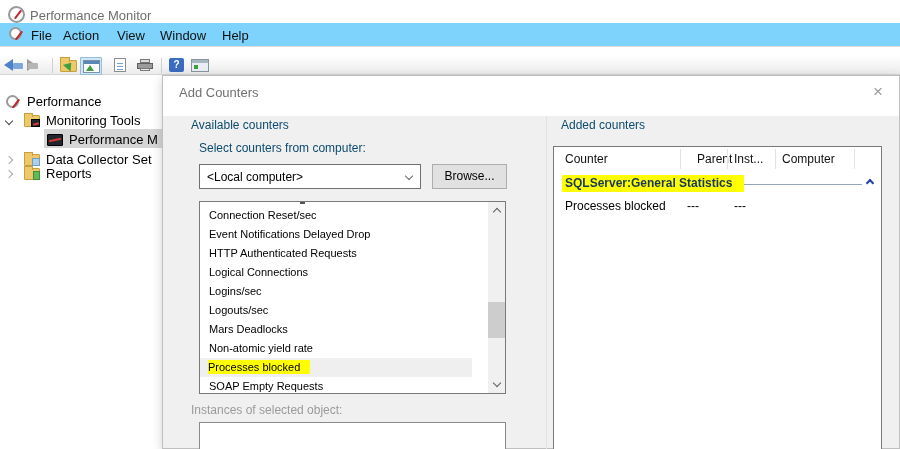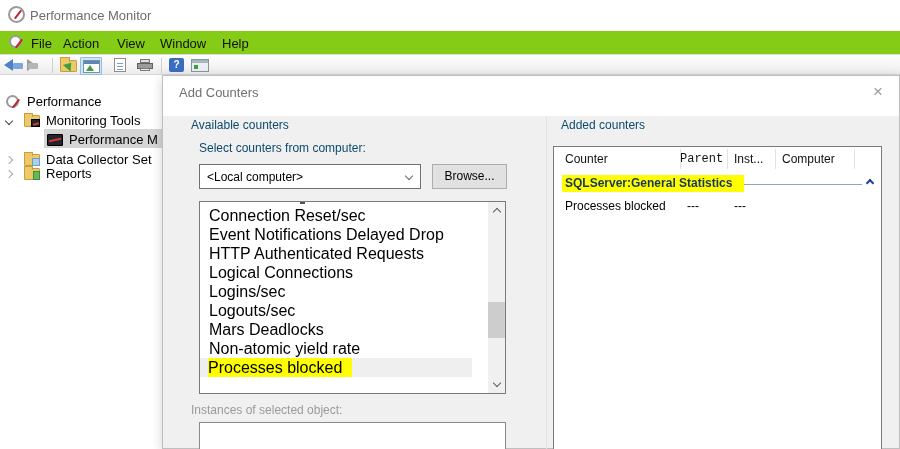--- a/index.html
+++ b/index.html
@@ -5,21 +5,21 @@
   * { margin:0; padding:0; box-sizing:border-box; }
   html,body { width:900px; height:449px; overflow:hidden; background:#fff;
     font-family:"Liberation Sans","DejaVu Sans",sans-serif; font-size:12px; color:#000; }
 
   
   #titlebar { position:absolute; left:0; top:0; width:900px; height:30px; background:#fff; }
   #titlebar .title { position:absolute; left:30px; top:8px; font-size:13px; color:#6d6d6d; }
   .perf-icon { position:absolute; width:17px; height:17px; border:2px solid #9a9a9a; border-radius:50%; background:#fff; }
   .perf-icon::after { content:""; position:absolute; left:7px; top:1px; width:2px; height:11px; background:#c0272c; transform:rotate(38deg); border-radius:1px; }
 
-  #menubar { position:absolute; left:0; top:31px; width:900px; height:24px; background:#84cc16; border-bottom:1px solid #dcdcdc; }
+  #menubar { position:absolute; left:0; top:23px; width:900px; height:24px; background:#7dd3fc; border-bottom:1px solid #dcdcdc; }
   .menu-item { position:absolute; top:5px; font-size:13px; color:#111; }
 
   #toolbar { position:absolute; left:0; top:56px; width:900px; height:19px;
     background:linear-gradient(#fefefe,#ececec); border-bottom:1px solid #d6d6d6; }
   .tsep { position:absolute; top:2px; width:1px; height:15px; background:#d0d0d0; }
 
   
   .arrow { position:absolute; top:3px; width:20px; height:13px; }
   .arrow .head { position:absolute; left:0; top:0; width:0; height:0; border-top:6.5px solid transparent; border-bottom:6.5px solid transparent; }
   .arrow .tail { position:absolute; top:3.5px; width:10px; height:6px; border-radius:1px; }
@@ -79,21 +79,21 @@
   .section-label { position:absolute; font-size:12px; color:#0c4a6e; }
   .divider-v { position:absolute; left:383px; top:40px; width:1px; height:333px; background:#e2e2e2; }
 
   #combo { position:absolute; left:36px; top:88px; width:222px; height:25px; background:#fff; border:1px solid #707070;padding-left:48px; }
   #combo .val { position:absolute; left:7px; top:5px; font-size:12px; }
   #combo .cchev { position:absolute; right:8px; top:8px; width:6px; height:6px; border-right:1.2px solid #6a6a6a; border-bottom:1.2px solid #6a6a6a; transform:rotate(45deg); }
 
   #browse-btn { position:absolute; left:269px; top:88px; width:75px; height:25px; background:#e1e1e1; border:1px solid #adadad; font-size:12px; text-align:center; line-height:23px; }
 
   #counter-list { position:absolute; left:36px; top:125px; width:307px; height:193px; background:#fff; border:1px solid #7a7a7a; overflow:hidden; }
-  .citem { position:absolute; left:0; width:272px; height:19px; line-height:19px; padding-left:9px; font-size:16px; white-space:nowrap; }
+  .citem { position:absolute; left:0; width:272px; height:19px; line-height:19px; padding-left:9px; font-size:11px; white-space:nowrap; }
   .citem.sel { background:#efefef; }
   .hl { background:#ffff00; padding:1px 10px 1px 0; margin-left:-1px; }
   .sliver { position:absolute; left:100px; top:0px; width:5px; height:2px; background:#555; }
 
   
   .sb { position:absolute; right:0; top:0; width:17px; height:100%; background:#f0f0f0; }
   .sb .btn { position:absolute; left:0; width:17px; height:17px; background:#f0f0f0; }
   .sb .btn .c { position:absolute; left:5.5px; width:6px; height:6px; border-right:1.3px solid #5e5e5e; border-bottom:1.3px solid #5e5e5e; }
   .sb .btn.up .c { top:7px; transform:rotate(-135deg); }
   .sb .btn.dn { bottom:0; }
@@ -228,40 +228,41 @@
     <span class="sliver"></span>
     <div class="citem" style="top:4px;">Connection Reset/sec</div>
     <div class="citem" style="top:23px;">Event Notifications Delayed Drop</div>
     <div class="citem" style="top:42px;">HTTP Authenticated Requests</div>
     <div class="citem" style="top:61px;">Logical Connections</div>
     <div class="citem" style="top:80px;">Logins/sec</div>
     <div class="citem" style="top:99px;">Logouts/sec</div>
     <div class="citem" style="top:118px;">Mars Deadlocks</div>
     <div class="citem" style="top:137px;">Non-atomic yield rate</div>
     <div class="citem sel" style="top:156px;"><span class="hl">Processes blocked</span></div>
+    <div class="citem" style="top:175px;">SOAP Empty Requests</div>
     <div class="sb">
       <span class="btn up">
           <span class="c"></span>
         </span>
       <span class="thumb" style="top:100px; height:36px;"></span>
       <span class="btn dn">
           <span class="c"></span>
         </span>
     </div>
   </div>
 
   <span id="instances-label">Instances of selected object:</span>
   <div id="instances-box"></div>
 
   <span class="section-label" style="left:398px; top:42px;">Added counters</span>
 
   <div id="added-list">
     <div class="hdr-row">
       <span class="hdr-cell" style="left:11px;">Counter</span>
-      <span class="hdr-cell" style="left:126px;font-family:Liberation Mono, monospace;">Parent</span>
+      <span class="hdr-cell" style="left:143px;">Parent</span>
       <span class="hdr-cell" style="left:180px;">Inst...</span>
       <span class="hdr-cell" style="left:228px;">Computer</span>
       <span class="hdr-sep" style="left:126px;"></span>
       <span class="hdr-sep" style="left:173px;"></span>
       <span class="hdr-sep" style="left:221px;"></span>
       <span class="hdr-sep" style="left:300px;"></span>
     </div>
     <div class="grp-row">
       <span class="grp-name">SQLServer:General Statistics</span>
       <span class="grp-line"></span>

